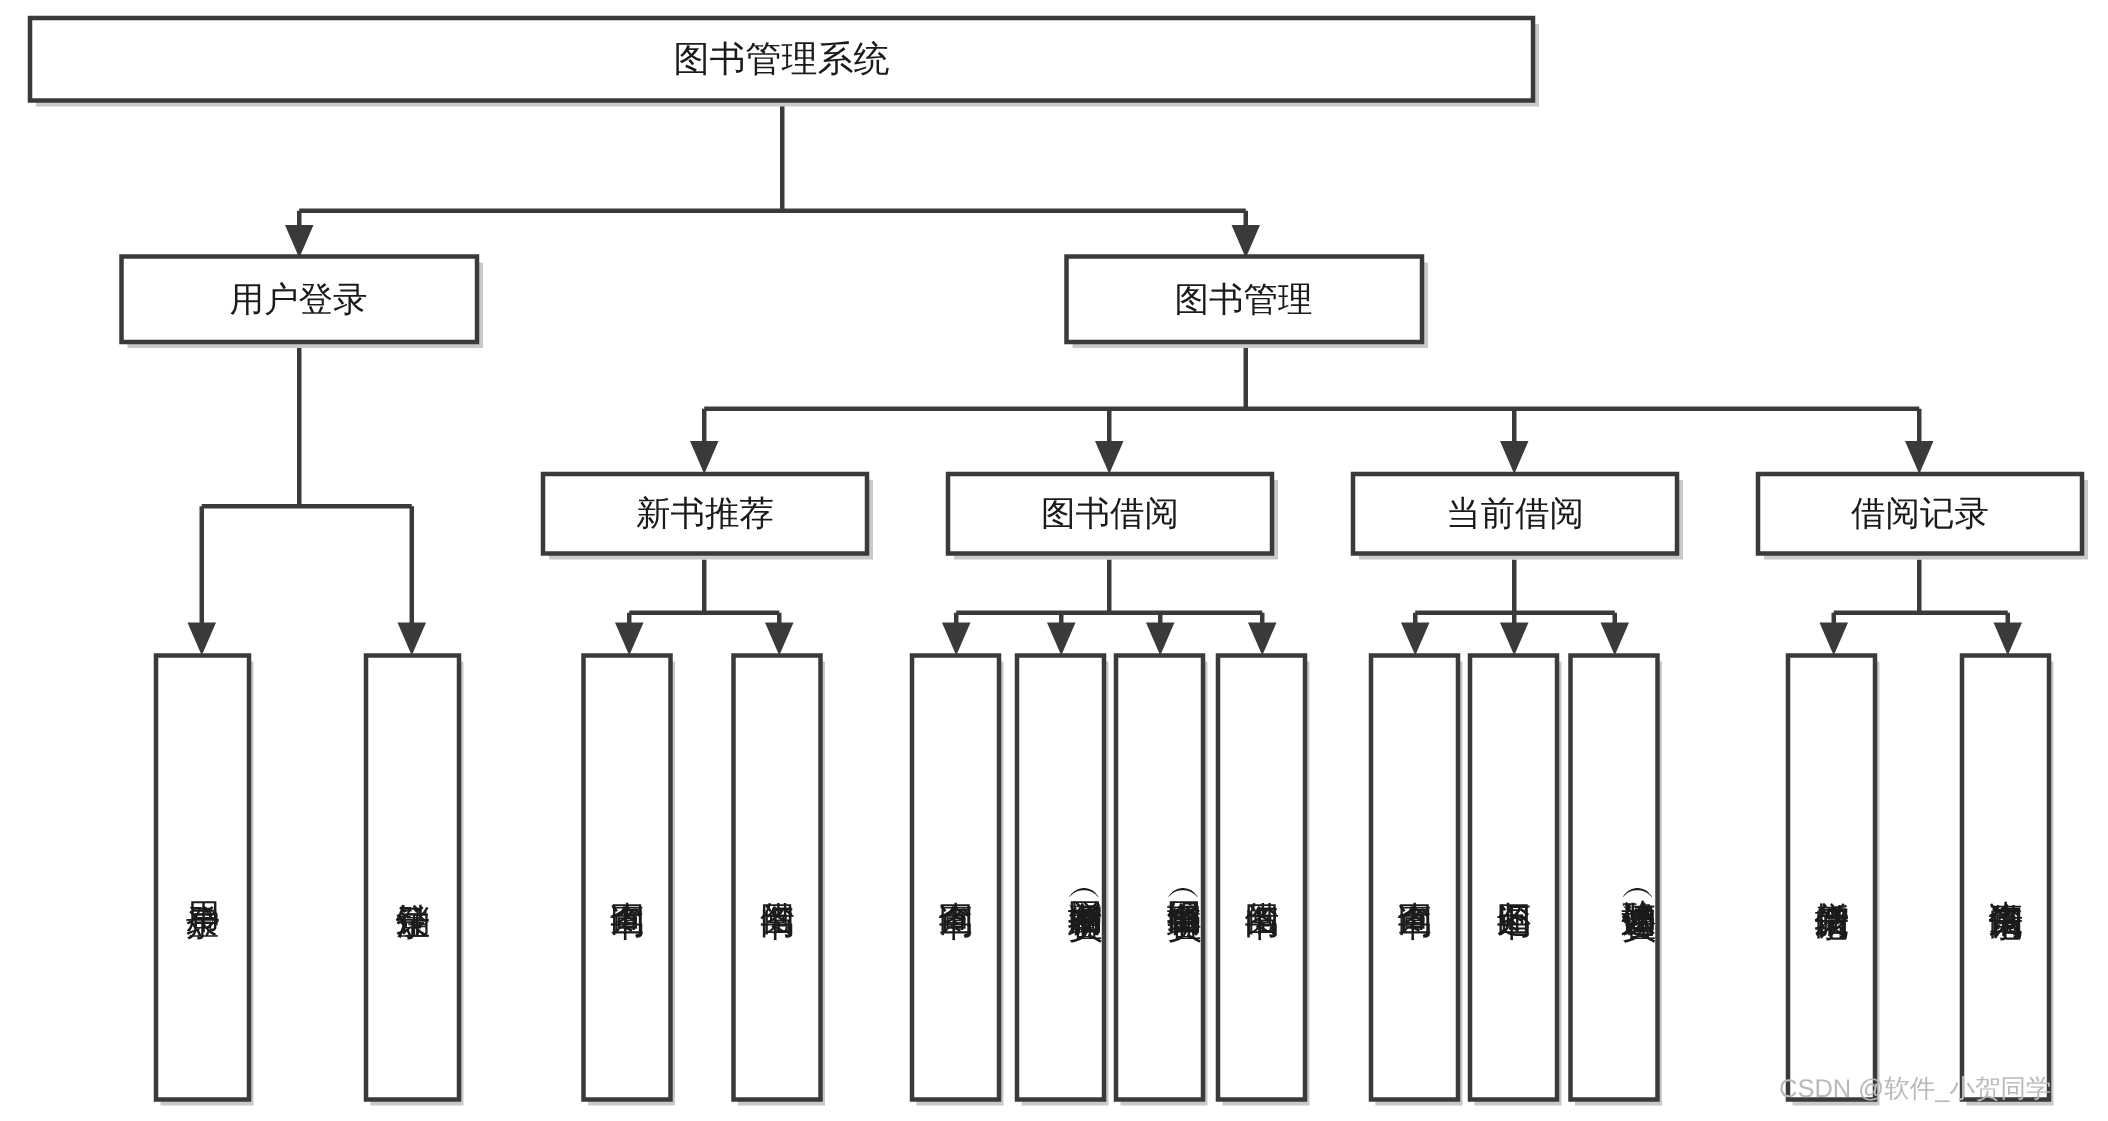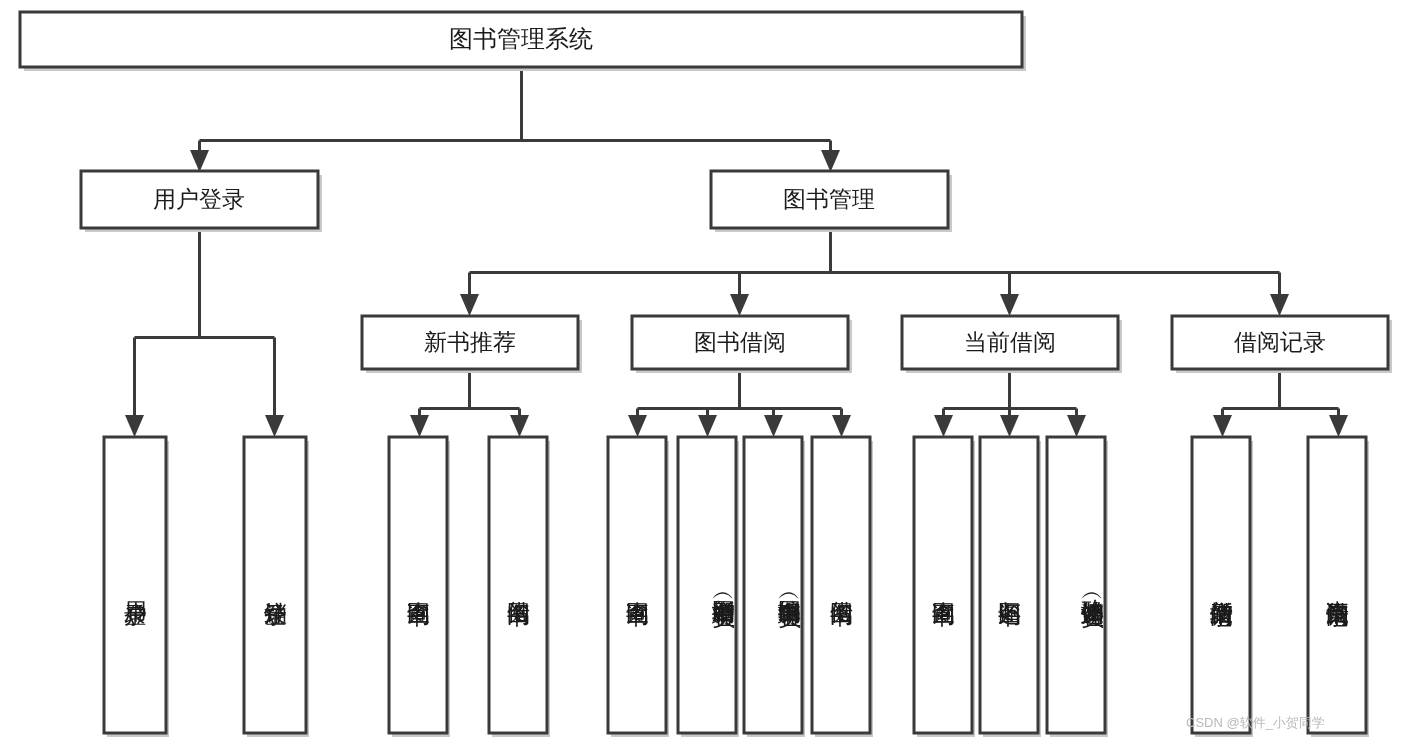--- a/index.html
+++ b/index.html
@@ -71,21 +71,21 @@
     font-size: 23px;
     line-height: 1.12;
     color: #1b1b1b;
     letter-spacing: 1px;
     pointer-events: none;
     text-align: center;
   }
   .watermark {
     position: absolute;
     font-family: "Liberation Sans", sans-serif;
-    font-size: 13px;
+    font-size: 17px;
     color: #b9b9b9;
     white-space: nowrap;
     left: 1186px;
     top: 714px;
   }
 </style>
 </head>
 <body>
 
 <div id="diagram-root">

